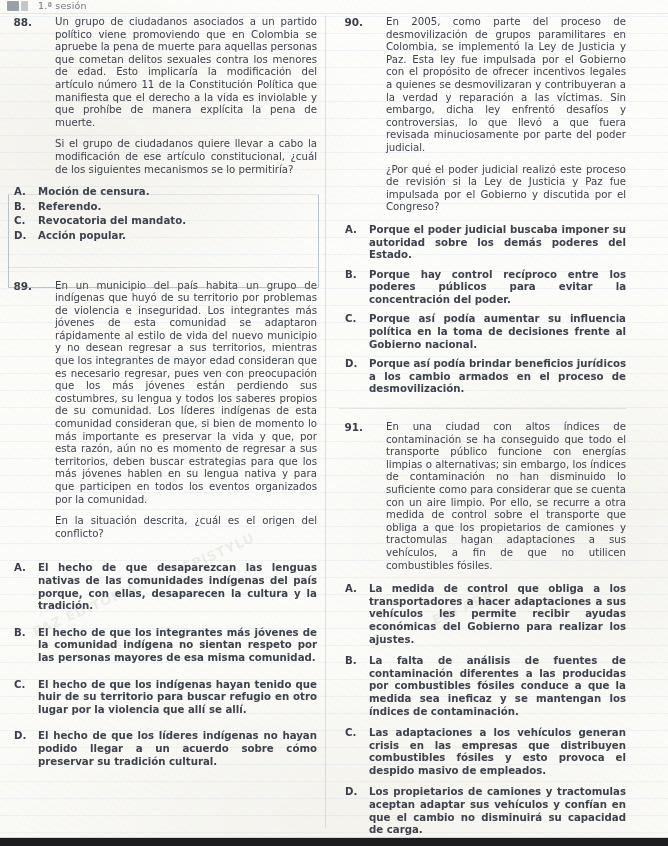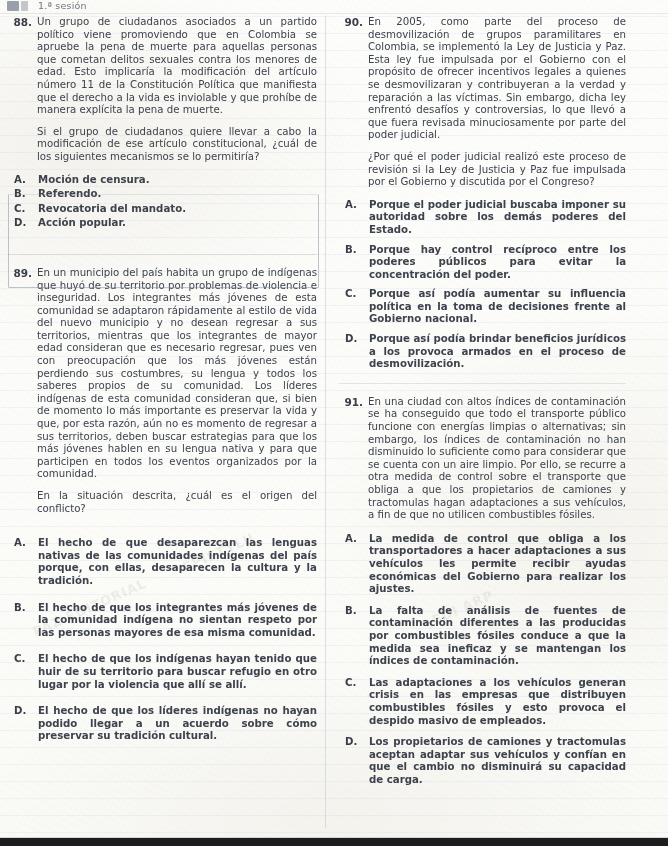--- a/index.html
+++ b/index.html
@@ -108,21 +108,21 @@
   
   .q {
     display: flex;
     align-items: flex-start;
     margin-bottom: 2px;
   }
   .q-num {
     flex: 0 0 auto;
     width: 24px;
     text-align: right;
-    padding-right: 5px;
+    padding-right: 23px;
     font-weight: bold;
     font-size: 10.5px;
     line-height: 12.6px;
     color: #3a3e49;
   }
   .q-body {
     flex: 1 1 auto;
     min-width: 0;
   }
   .stem {
@@ -310,21 +310,21 @@
         <div class="opt">
           <span class="opt-letter">B.</span>
           <span class="opt-text">Porque hay control recíproco entre los poderes públicos para evitar la concentración del poder.</span>
         </div>
         <div class="opt">
           <span class="opt-letter">C.</span>
           <span class="opt-text">Porque así podía aumentar su influencia política en la toma de decisiones frente al Gobierno nacional.</span>
         </div>
         <div class="opt">
           <span class="opt-letter">D.</span>
-          <span class="opt-text">Porque así podía brindar beneficios jurídicos a los provoca armados en el proceso de desmovilización.</span>
+          <span class="opt-text">Porque así podía brindar beneficios jurídicos a los cambio armados en el proceso de desmovilización.</span>
         </div>
       </div>
 
       <div class="sep" style="margin-top:12px; margin-bottom:12px;"></div>
 
       <div class="q">
         <div class="q-num">91.</div>
         <div class="q-body">
           <p class="stem">En una ciudad con altos índices de contaminación se ha conseguido que todo el transporte público funcione con energías limpias o alternativas; sin embargo, los índices de contaminación no han disminuido lo suficiente como para considerar que se cuenta con un aire limpio. Por ello, se recurre a otra medida de control sobre el transporte que obliga a que los propietarios de camiones y tractomulas hagan adaptaciones a sus vehículos, a fin de que no utilicen combustibles fósiles.</p>
         </div>

